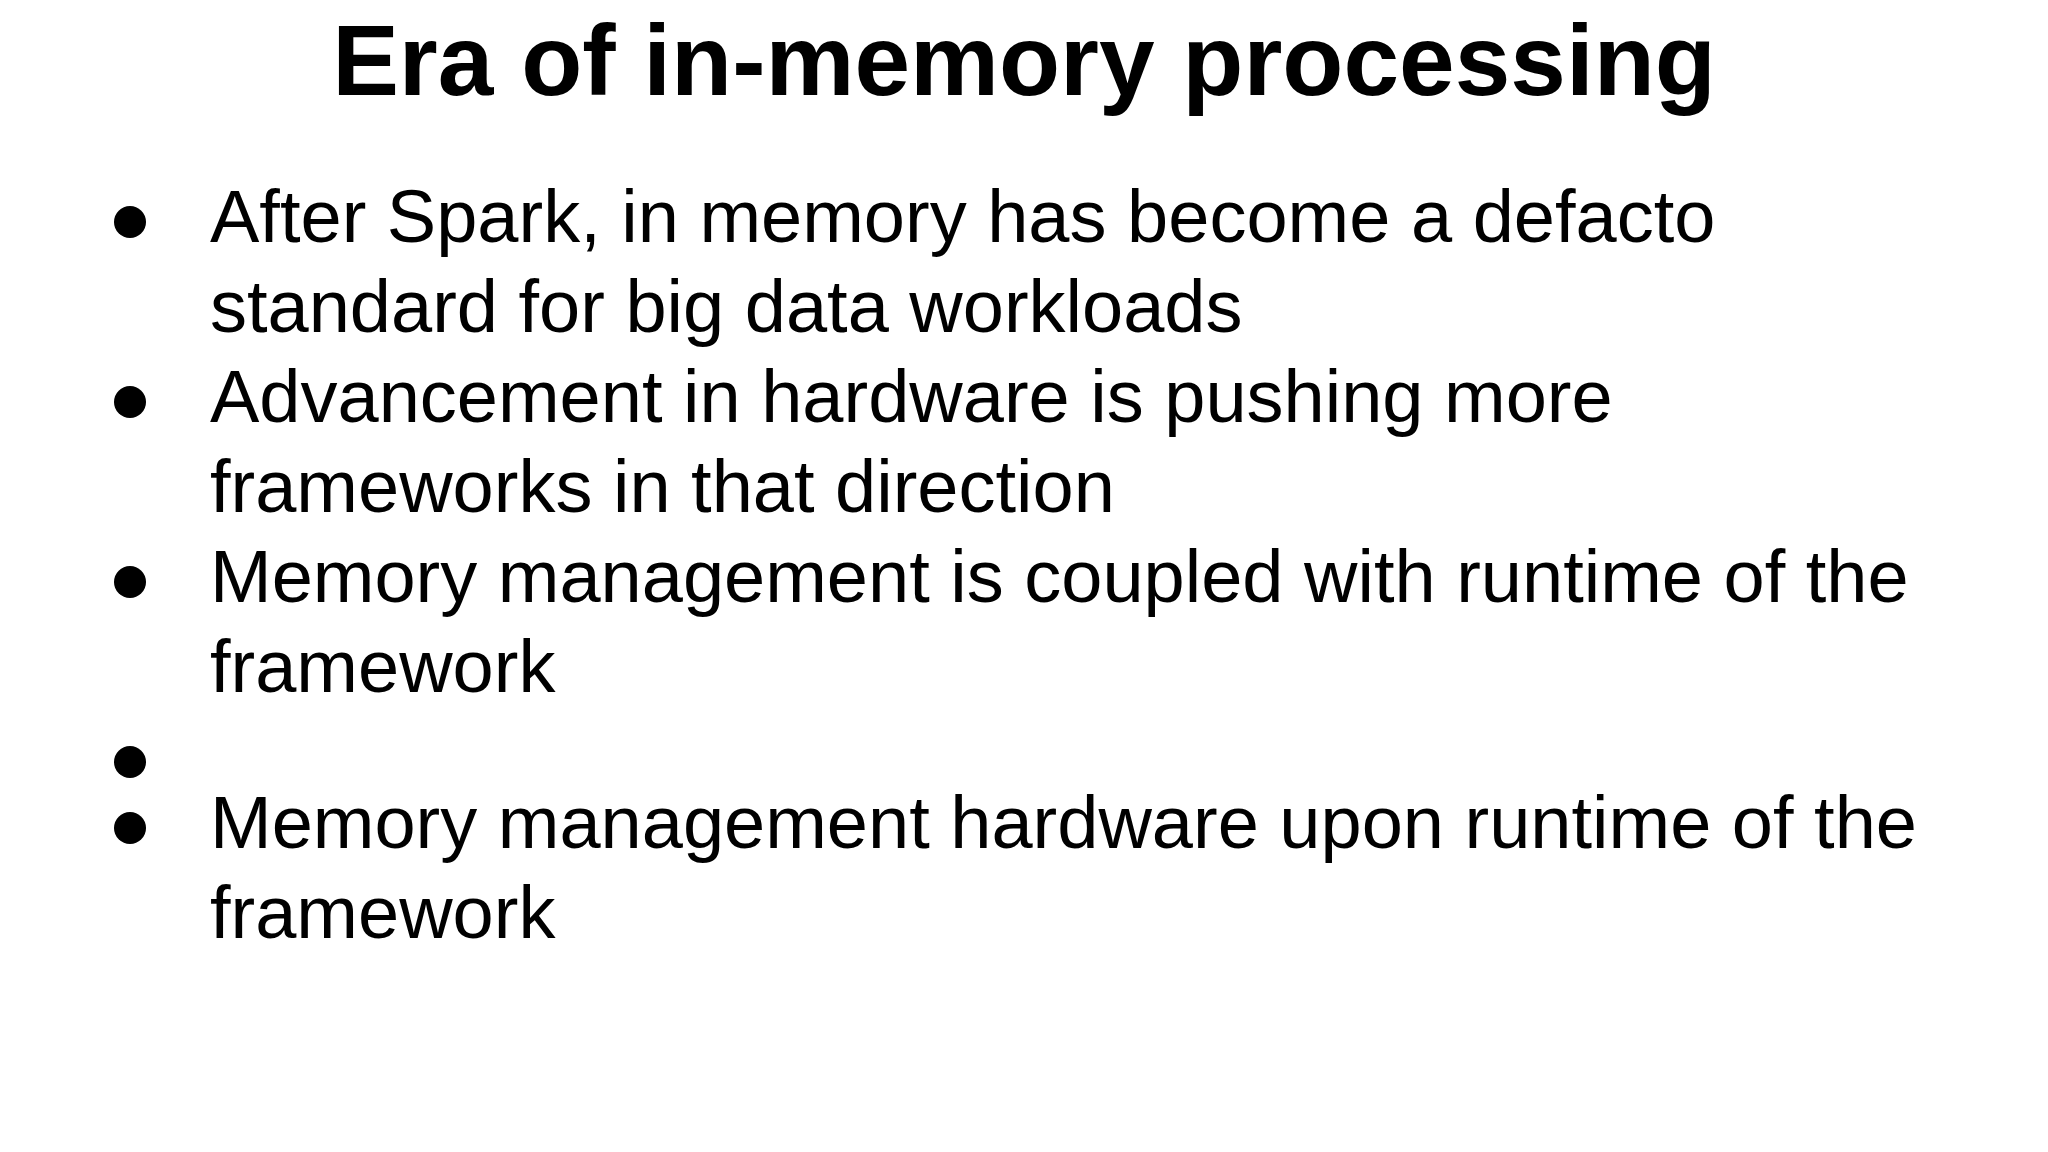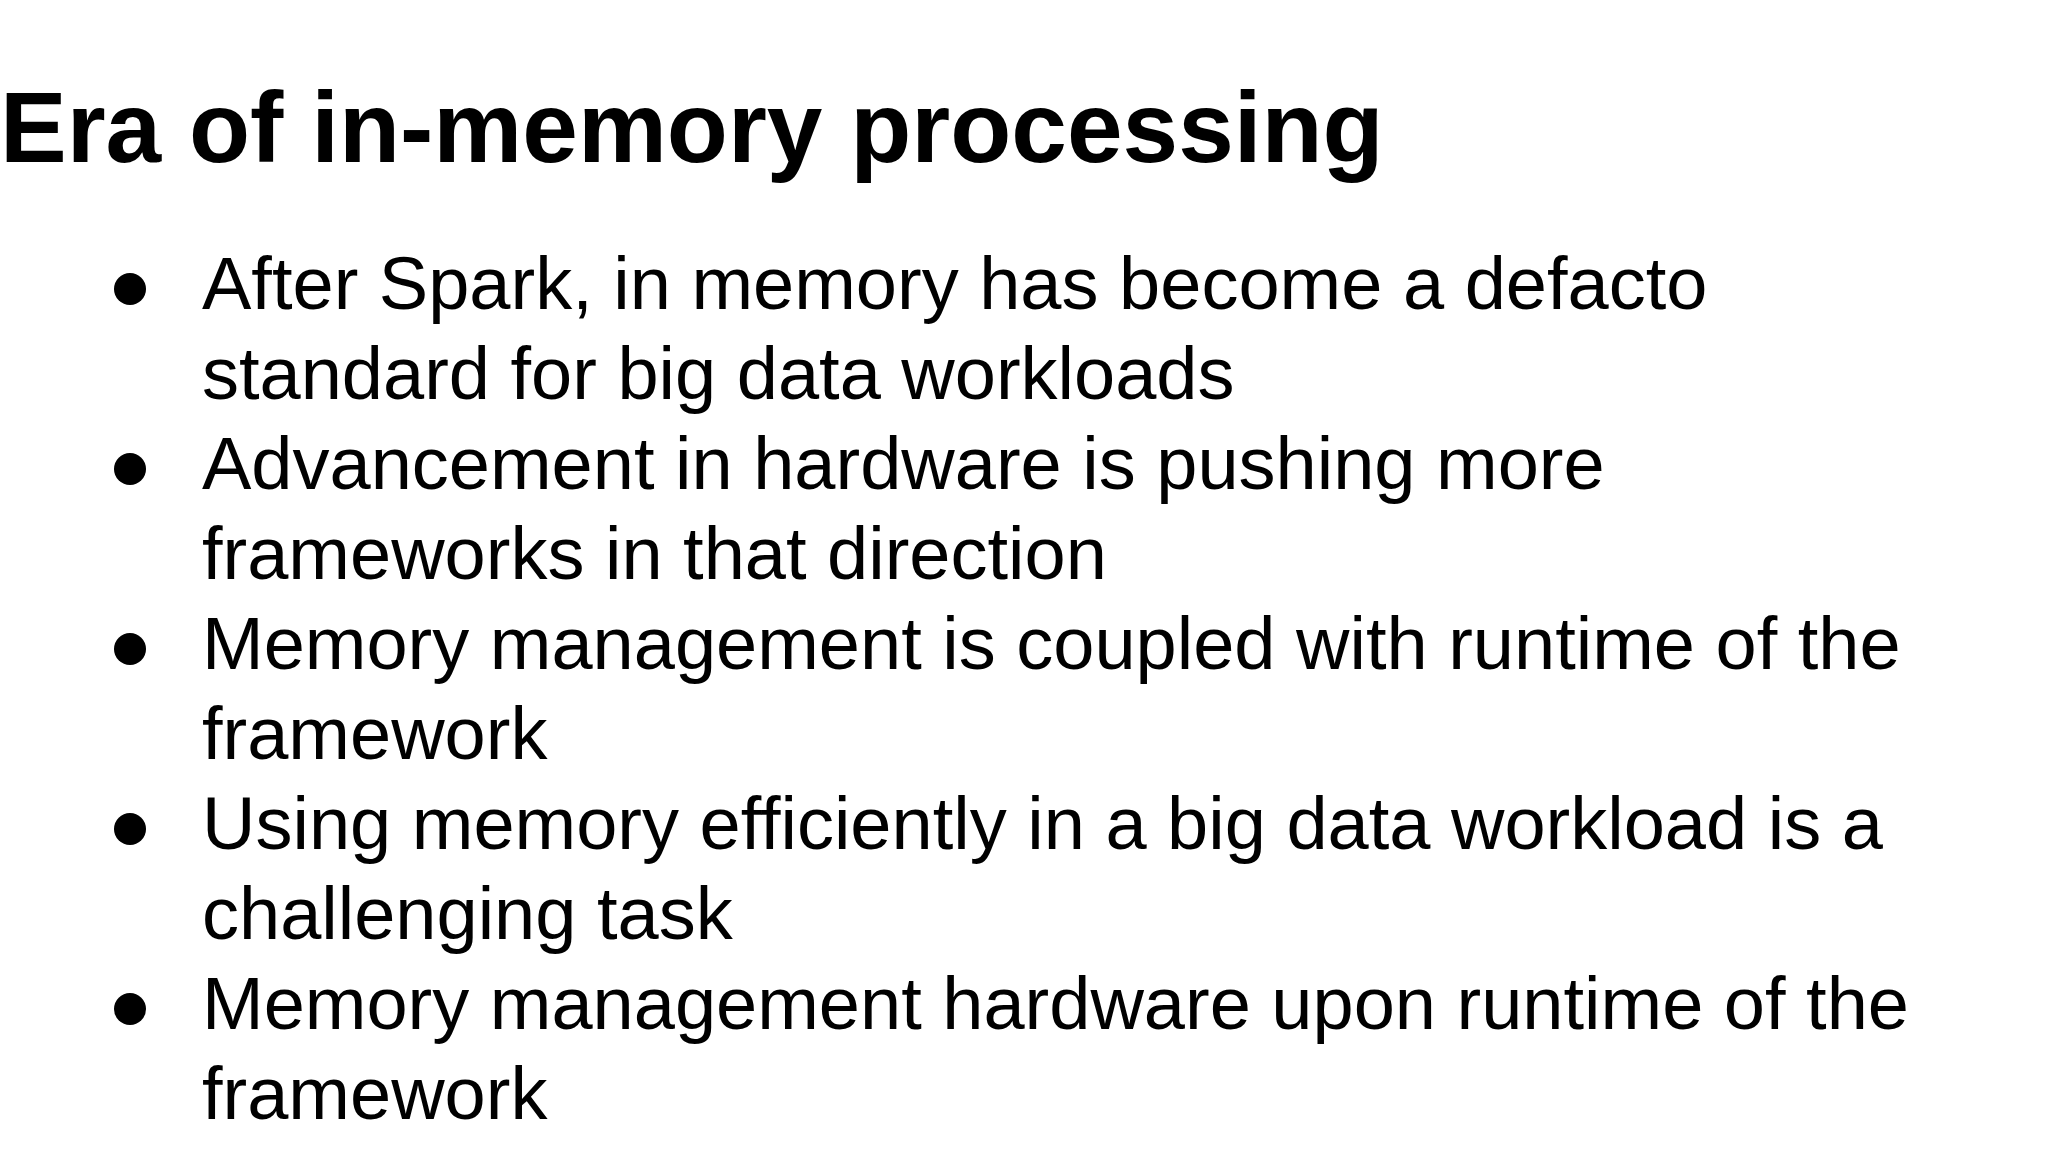--- a/index.html
+++ b/index.html
@@ -13,35 +13,36 @@
     font-family: "Liberation Sans", "DejaVu Sans", sans-serif;
     color: #000000;
   }
   .slide {
     position: relative;
     width: 2048px;
     height: 1152px;
     background: #ffffff;
   }
   .slide-title {
-    margin-top: 67px;
+    text-align: center;
     font-size: 100px;
     font-weight: bold;
     line-height: 1.2;
     letter-spacing: 0;
     white-space: nowrap;
   }
   .bullet-list {
     margin-top: 52px;
   }
   .bullet-item {
     display: flex;
     align-items: flex-start;
     padding-left: 114px;
     padding-right: 60px;
+    gap: 8px;
   }
   .bullet-marker {
     flex: 0 0 auto;
     width: 32px;
     height: 32px;
     margin-top: 34px;
     margin-right: 56px;
     border-radius: 50%;
     background: #000000;
   }
@@ -73,22 +74,20 @@
     </div>
 
     <div class="bullet-item">
       <span class="bullet-marker"></span>
       <span class="bullet-text">Memory management is coupled with runtime of the
 framework</span>
     </div>
 
     <div class="bullet-item">
       <span class="bullet-marker"></span>
-      <span class="bullet-text">Using memory efficiently in a big data workload is a
-challenging task</span>
     </div>
 
     <div class="bullet-item">
       <span class="bullet-marker"></span>
       <span class="bullet-text">Memory management hardware upon runtime of the
 framework</span>
     </div>
 
   </div>
 </div>

